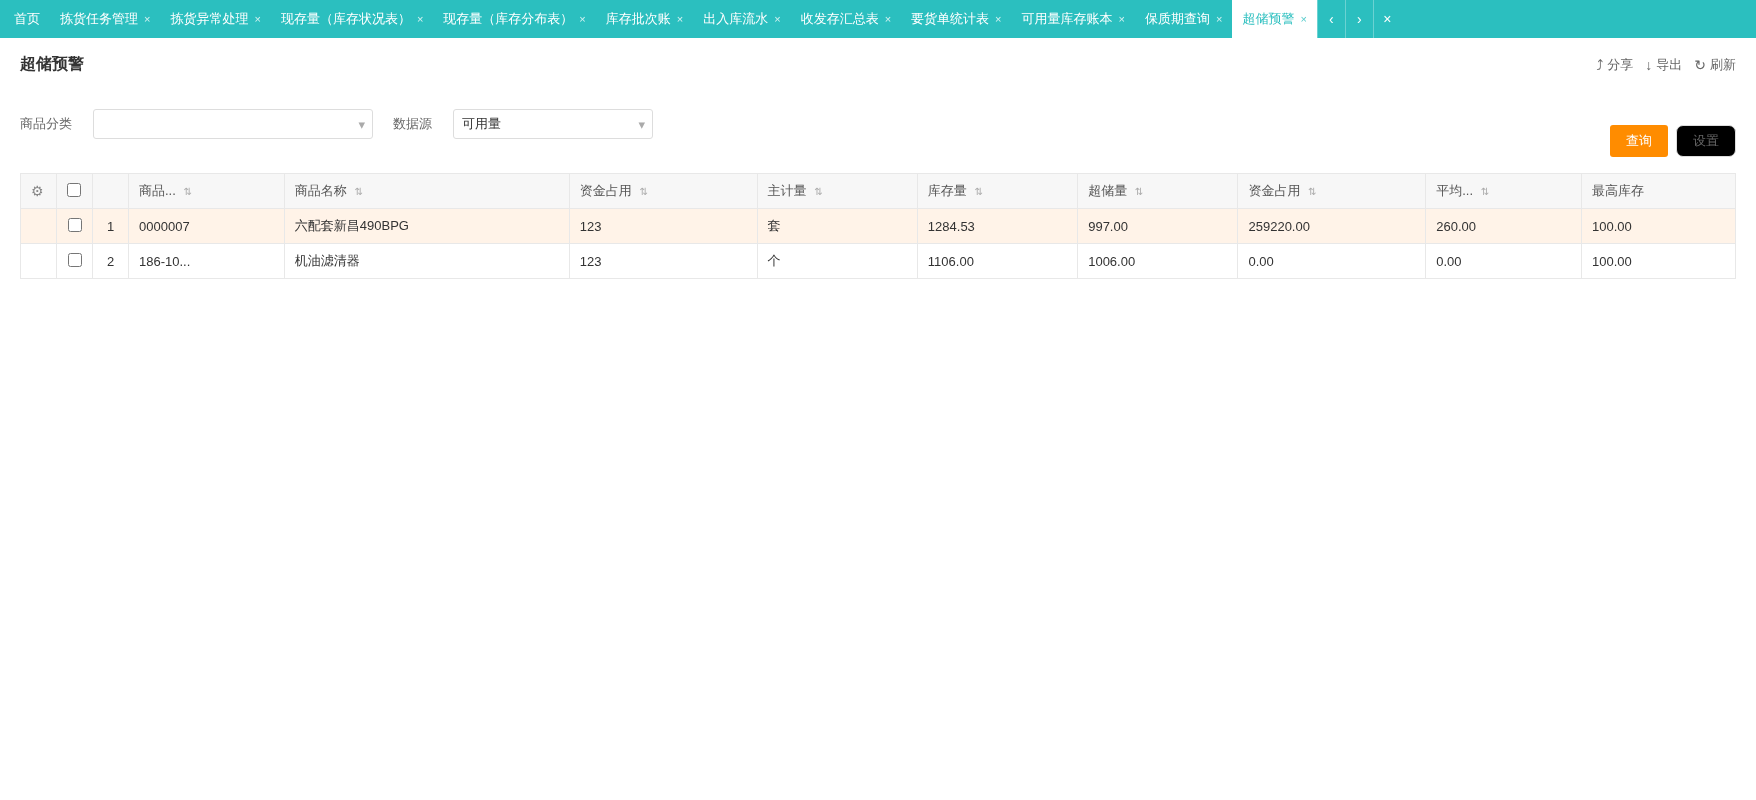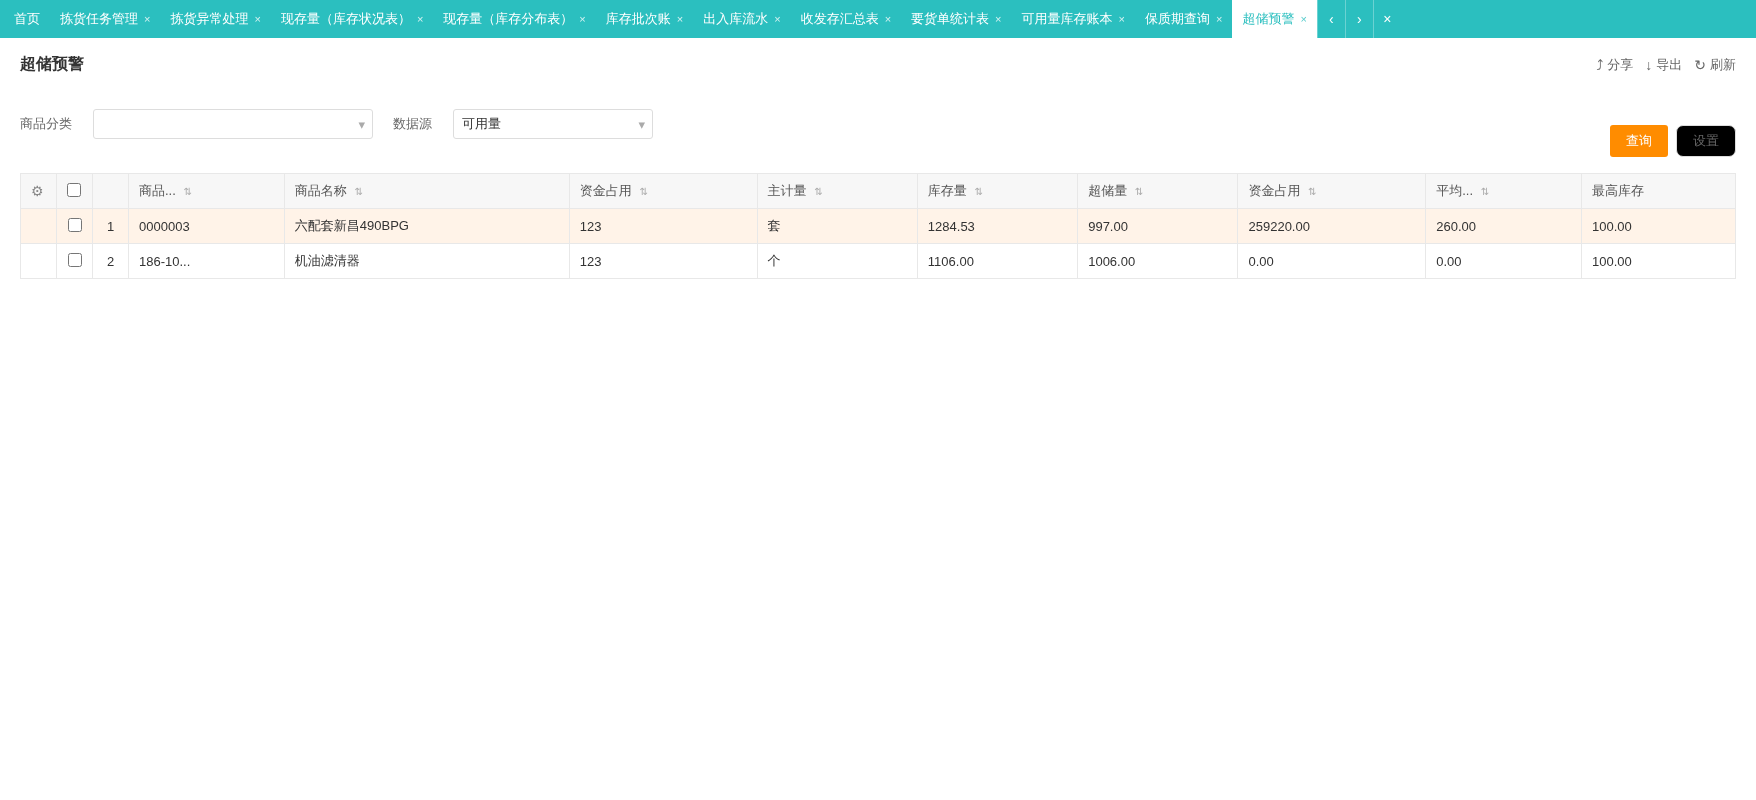--- a/index.html
+++ b/index.html
@@ -357,21 +357,21 @@
         </th>
       </tr>
     </thead>
     <tbody id="table-body">
     <tr class="row-highlighted">
       <td class="checkbox-cell"></td>
       <td class="checkbox-cell">
         <input type="checkbox" style="">
       </td>
       <td class="row-num">1</td>
-      <td>0000003</td>
+      <td>0000007</td>
       <td>六配套新昌490BPG</td>
       <td>123</td>
       <td>套</td>
       <td>1284.53</td>
       <td>997.00</td>
       <td>259220.00</td>
       <td>260.00</td>
       <td>100.00</td>
     </tr>
         <tr class="row-normal">

